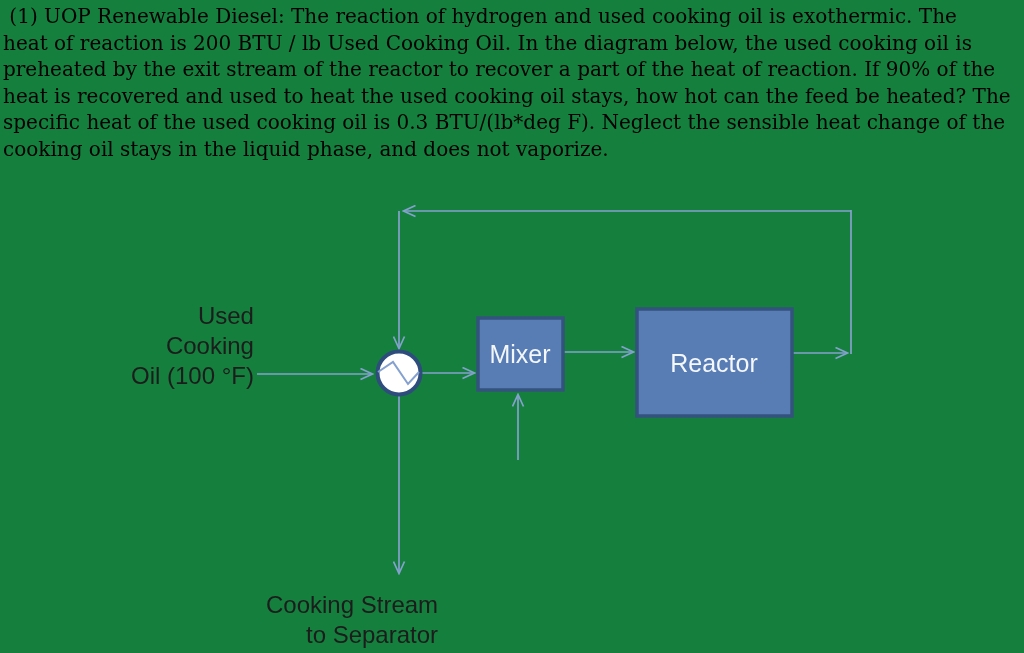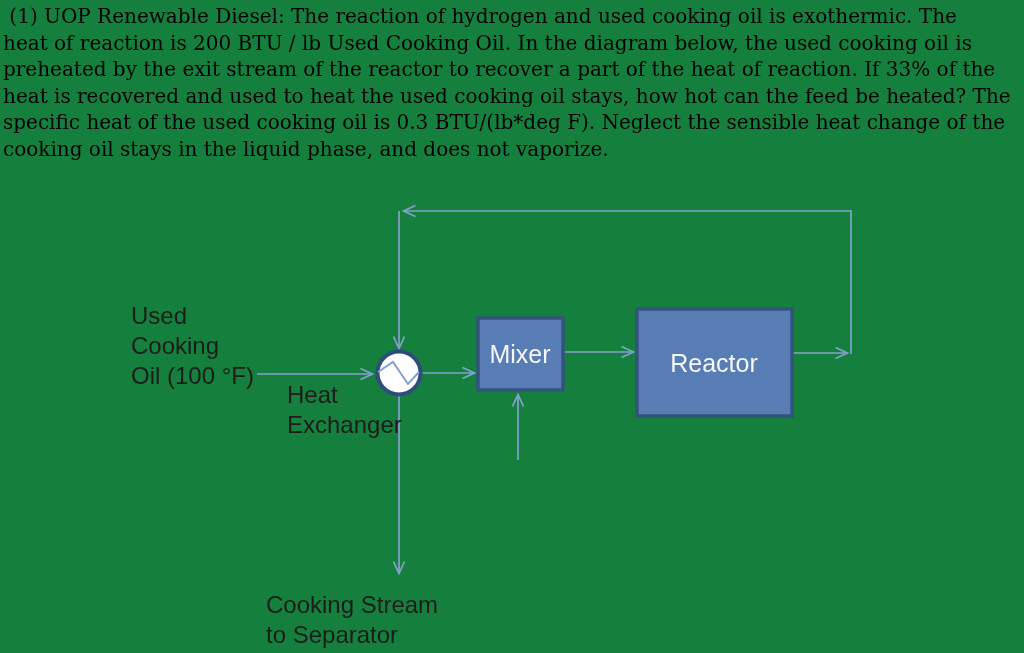--- a/index.html
+++ b/index.html
@@ -41,35 +41,36 @@
     text-anchor: middle;
   }
   
   .lbl {
     position: absolute;
     color: #1c1c1c;
     font-family: "Liberation Sans", sans-serif;
     font-size: 24px;
     line-height: 30px;
     white-space: pre-line;
+    text-align: right;
   }
   #lbl-feed { left: 131px; top: 301px; }
   #lbl-hx   { left: 287px; top: 380px; }
   #lbl-h2   { left: 463px; top: 468px; }
   #lbl-sep  { left: 266px; top: 590px; }
 </style>
 </head>
 <body>
 
 <div class="page">
 
   <div class="problem">
     <div class="pline"> (1) UOP Renewable Diesel: The reaction of hydrogen and used cooking oil is exothermic. The</div>
     <div class="pline">heat of reaction is 200 BTU / lb Used Cooking Oil. In the diagram below, the used cooking oil is</div>
-    <div class="pline">preheated by the exit stream of the reactor to recover a part of the heat of reaction. If 33% of the</div>
+    <div class="pline">preheated by the exit stream of the reactor to recover a part of the heat of reaction. If 90% of the</div>
     <div class="pline">heat is recovered and used to heat the used cooking oil stays, how hot can the feed be heated? The</div>
     <div class="pline">specific heat of the used cooking oil is 0.3 BTU/(lb*deg F). Neglect the sensible heat change of the</div>
     <div class="pline">cooking oil stays in the liquid phase, and does not vaporize.</div>
   </div>
 
   <svg class="diagram" width="1024" height="653" viewBox="0 0 1024 653">
     <defs>
       <marker id="arrow" markerUnits="userSpaceOnUse" markerWidth="15" markerHeight="13" viewBox="0 0 15 13" refX="13" refY="6.5" orient="auto">
         <path d="M1.5,1 L13.5,6.5 L1.5,12" fill="none" stroke="#85a1cf" stroke-width="1.7"></path>
       </marker>
@@ -96,18 +97,16 @@
     <rect class="unitbox" x="478" y="318" width="85" height="72"></rect>
     <text class="unittext" x="520" y="363">Mixer</text>
 
     <rect class="unitbox" x="637" y="309" width="155" height="107"></rect>
     <text class="unittext" x="714" y="372">Reactor</text>
   </svg>
 
   <div class="lbl" id="lbl-feed">Used
 Cooking
 Oil (100 °F)</div>
-  <div class="lbl" id="lbl-hx">Heat
-Exchanger</div>
   <div class="lbl" id="lbl-sep">Cooking Stream
 to Separator</div>
 
 </div>
 
 </body></html>

